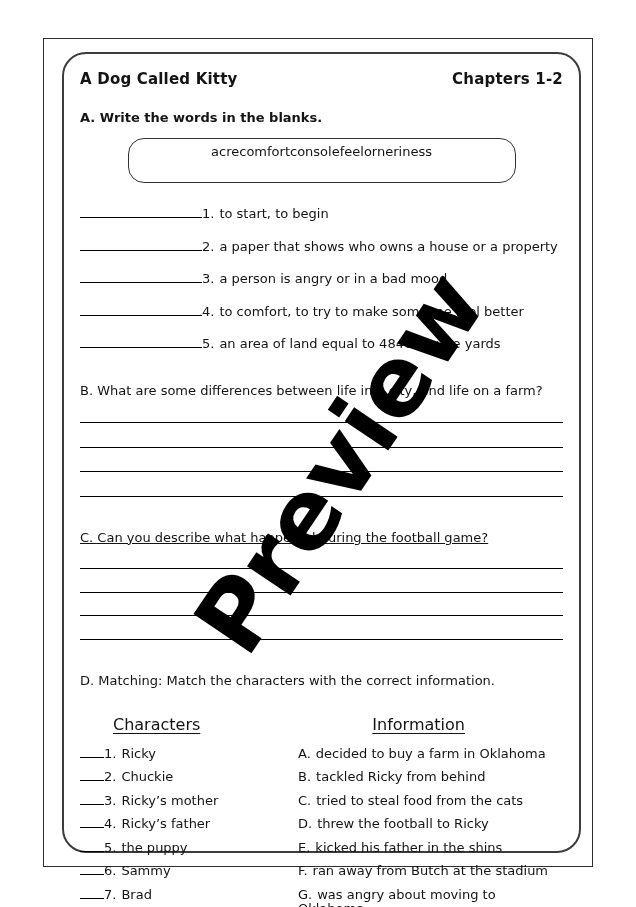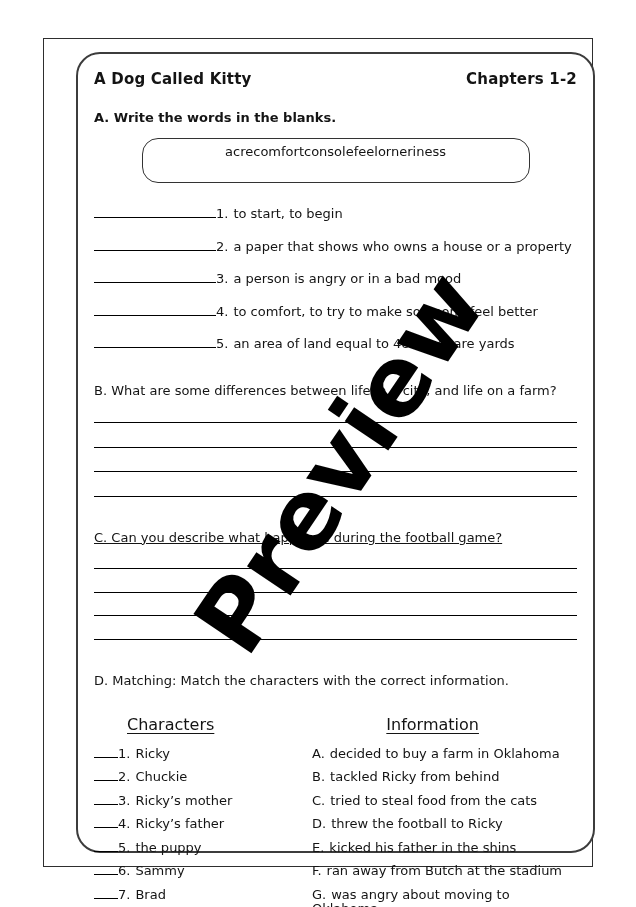--- a/index.html
+++ b/index.html
@@ -3,21 +3,21 @@
 <meta charset="utf-8">
 <style>
   * { margin:0; padding:0; box-sizing:border-box; }
   html,body { width:636px; height:907px; background:#ffffff; overflow:hidden;
               font-family:"DejaVu Sans", sans-serif; color:#141414; }
   body { position:relative; }
 
   .outer-frame { position:absolute; left:43px; top:38px; width:550px; height:829px;
                  border:1px solid #2e2e2e; background:#fff; }
 
-  .sheet { position:absolute; left:76px; top:52px; width:519px; height:801px;
+  .sheet { position:absolute; left:62px; top:52px; width:519px; height:801px;
            border:2px solid #3c3c3c; border-radius:24px; padding:9px 16px 0 16px;
            background:#fff; }
 
   .header-row { display:flex; justify-content:space-between; align-items:baseline;
                 font-weight:bold; font-size:15px; margin-top:7px; letter-spacing:0.2px; }
 
   .section-label { font-size:13px; margin-top:22px;font-weight:bold; }
 
   .word-bank { width:388px; margin:13px auto 0 auto; border:1.5px solid #333;
                border-radius:16px; display:flex; justify-content:center;

